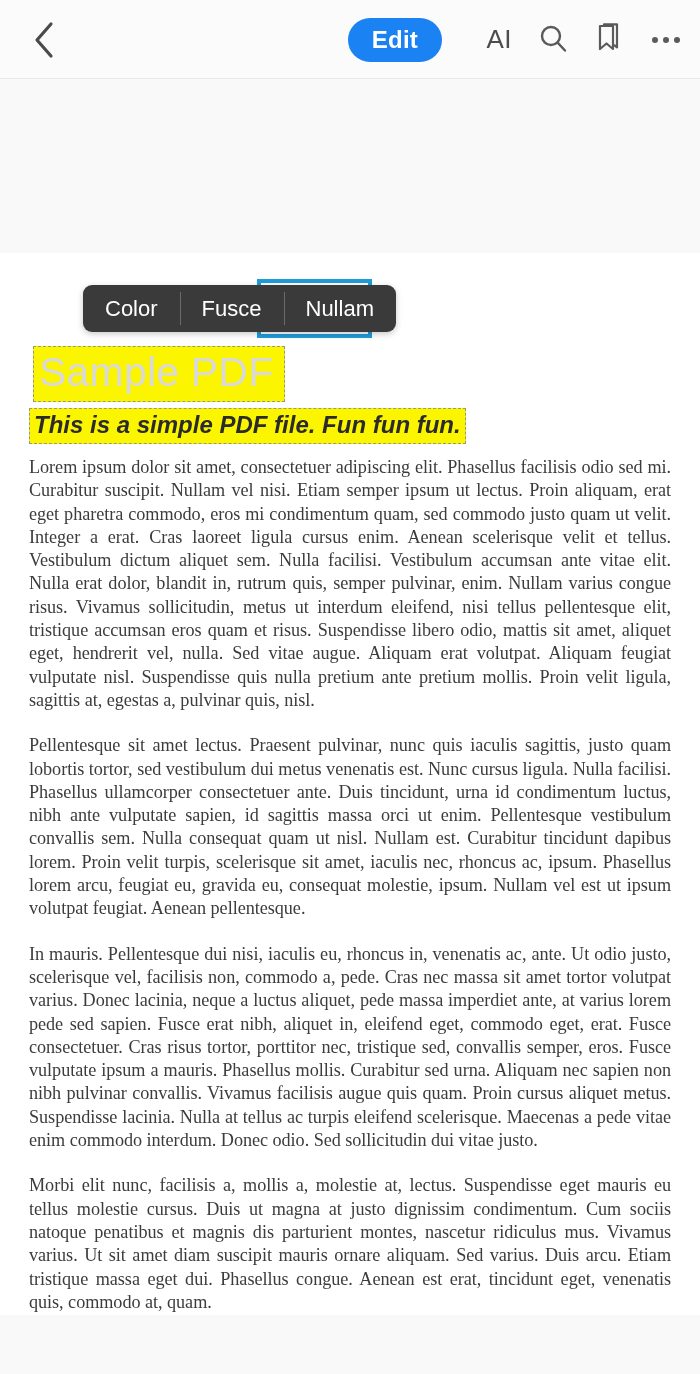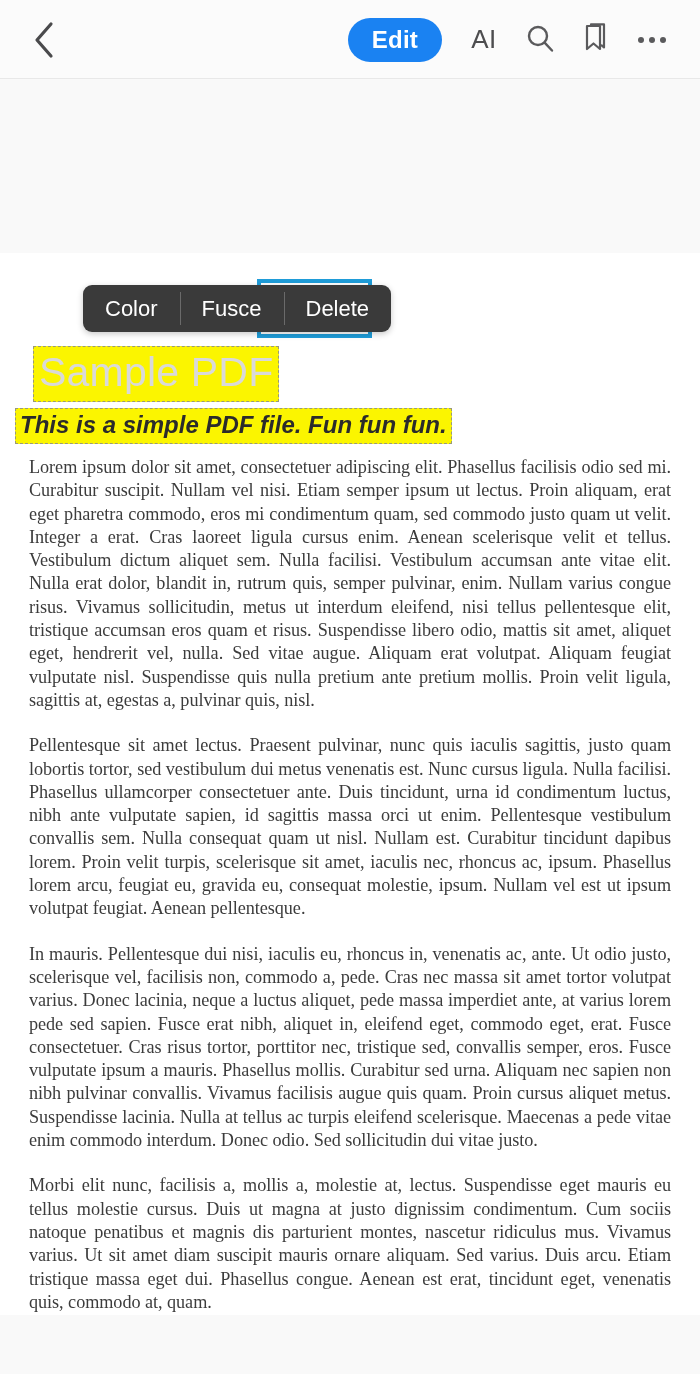--- a/index.html
+++ b/index.html
@@ -67,21 +67,21 @@
     letter-spacing: 0.2px;
     margin-right: 14px;
     text-align: center;
   }
 
   .tb-icon {
     width: 56px;
     height: 56px;
     display: flex;
     align-items: center;
-    justify-content: center;
+    justify-content: flex-end;
     cursor: pointer;
     color: #5a5a5c;
   }
   .ai-label {
     font-size: 26px;
     font-weight: 500;
     color: #4d4d4f;
     letter-spacing: 0.5px;
     font-family: "Liberation Sans", sans-serif;
   }
@@ -134,29 +134,29 @@
     top: 93px;
   }
   .doc-title {
     display: inline-block;
     background: #fbf500;
     color: #d9d9d9;
     font-size: 41px;
     font-weight: 400;
     line-height: 1.12;
     letter-spacing: 0.2px;
-    padding: 4px 6px 6px 6px;
+    padding: 4px 12px 6px 6px;
     outline: 1.5px dashed #9a9a78;
     outline-offset: -1px;
     font-family: "Liberation Sans", sans-serif;
   }
 
   .doc-sub-wrap {
     position: absolute;
-    left: 15px;
+    left: 29px;
     top: 155px;
     text-decoration: underline;
   }
   .doc-sub {
     display: inline-block;
     background: #fbf500;
     color: #2b2b2b;
     font-size: 24px;
     font-weight: 700;
     font-style: italic;
@@ -309,16 +309,16 @@
 
   </div>
 
   <div class="gray-bottom"></div>
 
   <div class="focus-ring"></div>
 
   <div class="ctx-popup">
     <div class="ctx-item">Color</div>
     <div class="ctx-item">Fusce</div>
-    <div class="ctx-item">Delete</div>
+    <div class="ctx-item">Nullam</div>
   </div>
 
 </div>
 
 </body></html>

